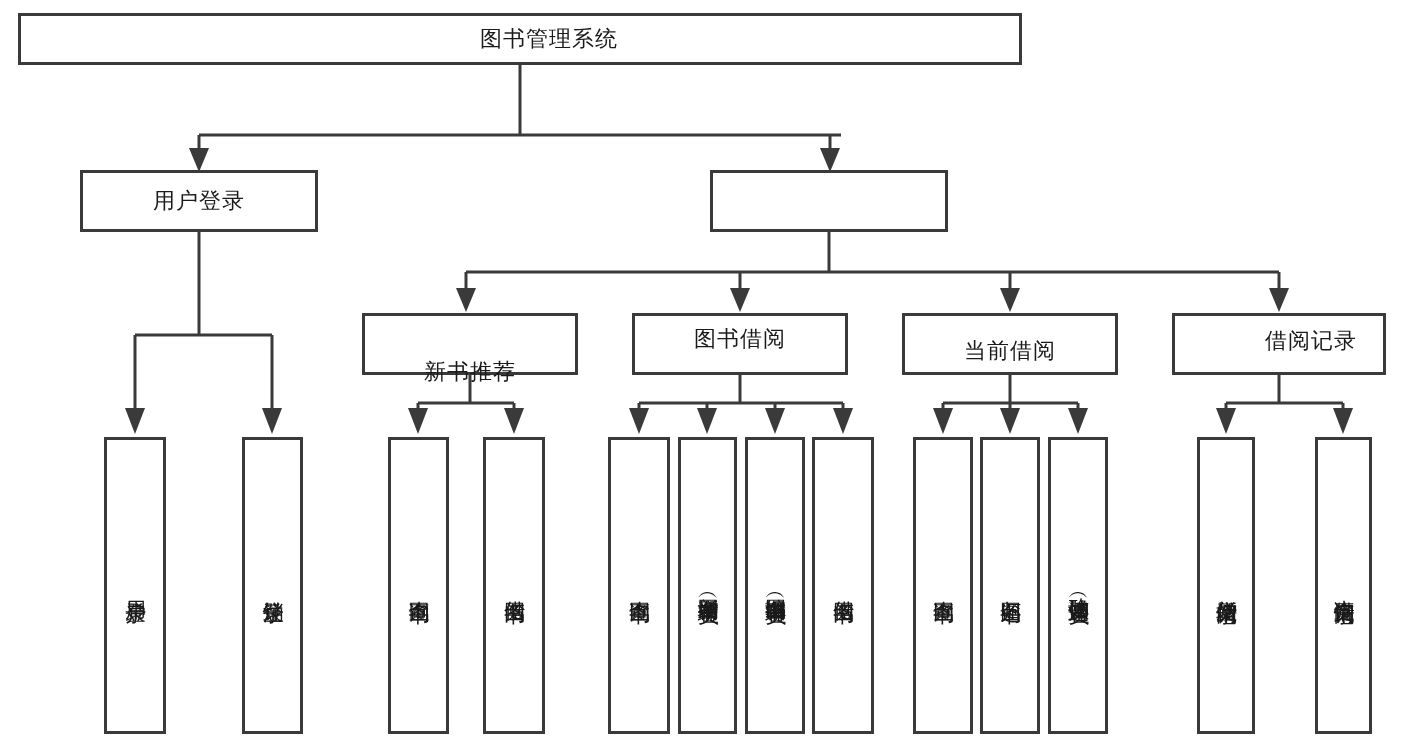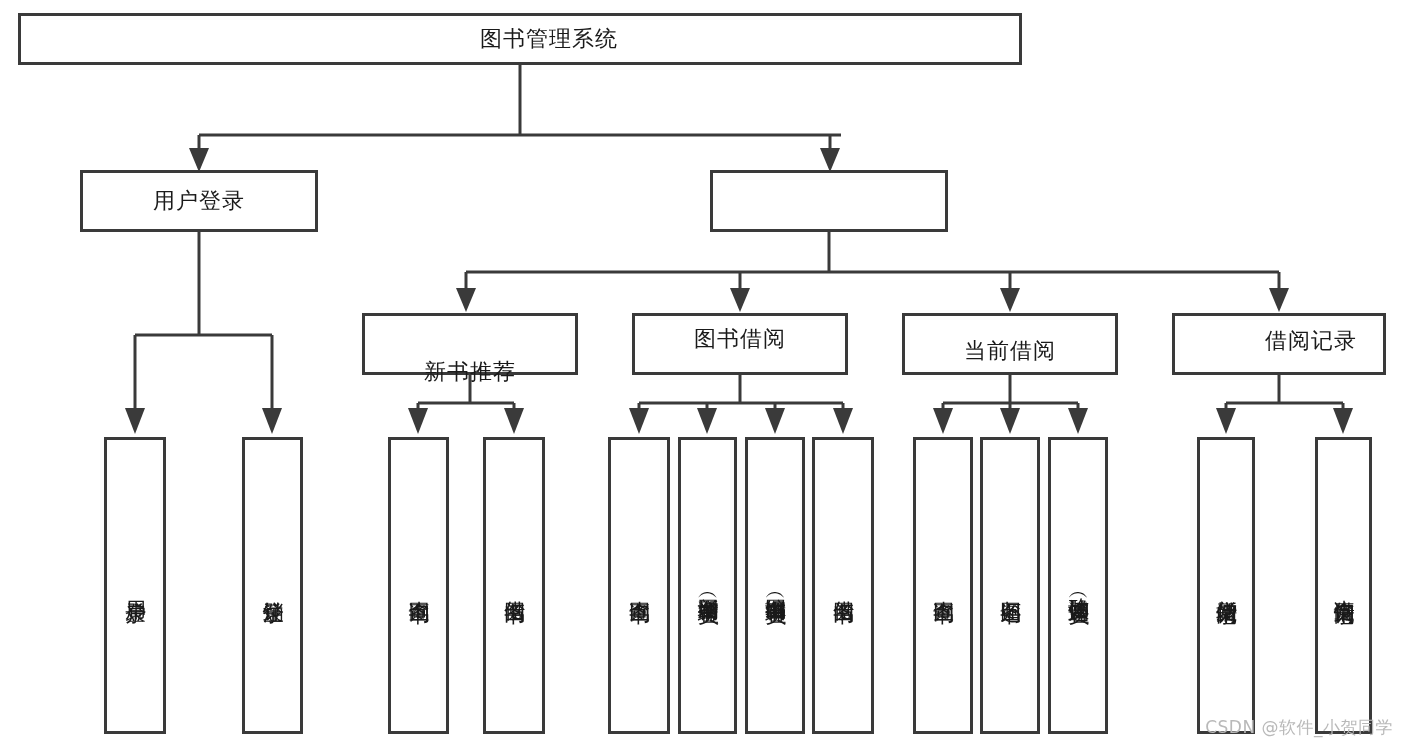--- a/index.html
+++ b/index.html
@@ -218,15 +218,14 @@
   <div class="vlabel-wrap" style="left:913px; top:437px; width:60px; height:297px;">查询图书</div>
 
   <div class="vlabel-wrap" style="left:980px; top:437px; width:60px; height:297px;">归还图书</div>
 
   <div class="vlabel-wrap" style="left:1048px; top:437px; width:60px; height:297px;">确认归还（管理员）</div>
 
   <div class="vlabel-wrap" style="left:1197px; top:437px; width:58px; height:297px;">新增借阅记录</div>
 
   <div class="vlabel-wrap" style="left:1315px; top:437px; width:57px; height:297px;">查询借阅记录</div>
 
-  <div id="watermark">CSDN @软件_小贺同学</div>
 
 </div>
 
 </body></html>

